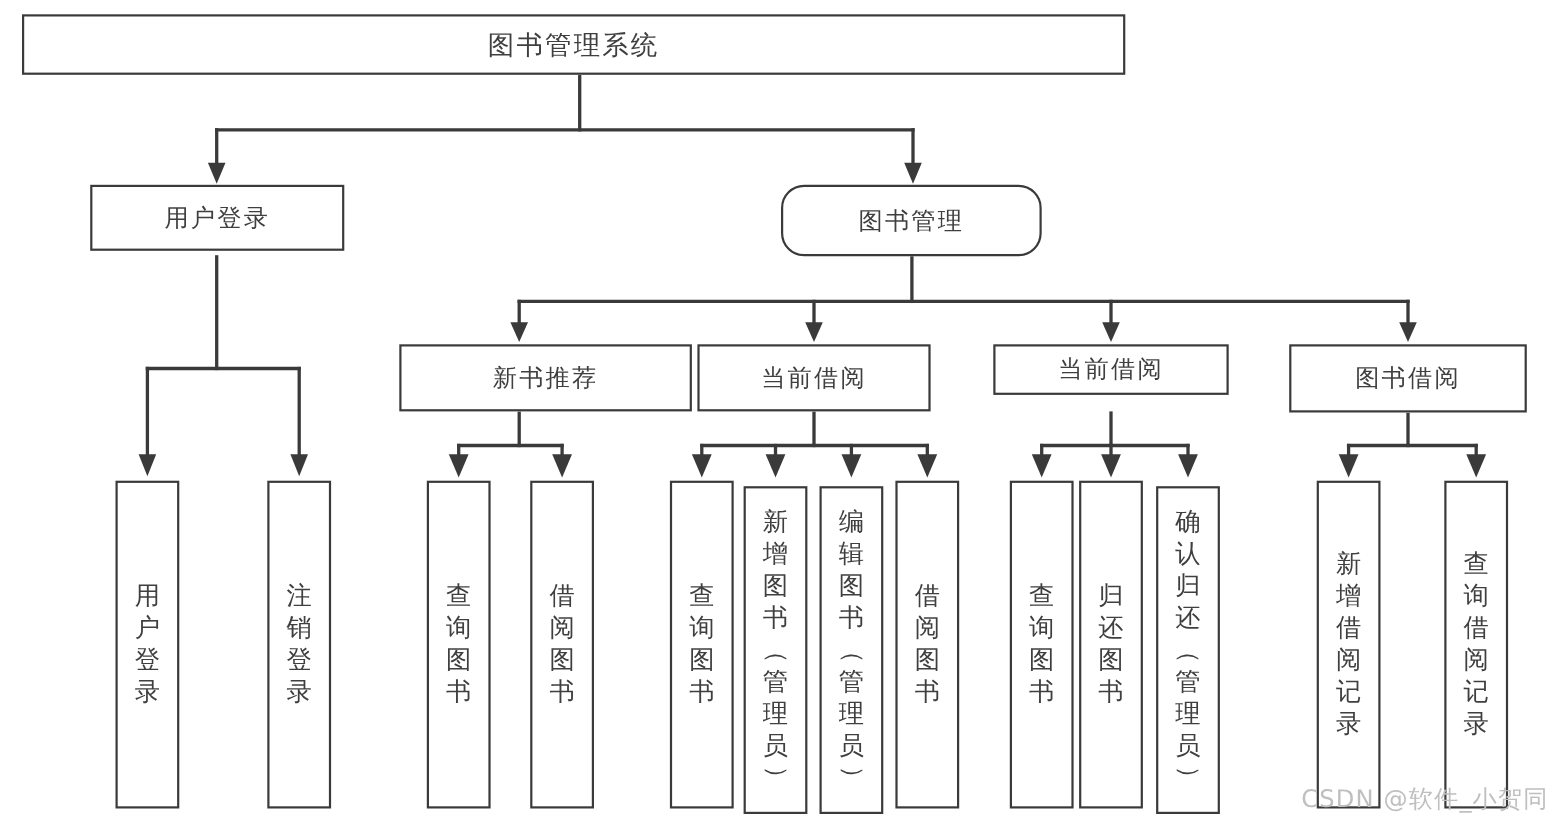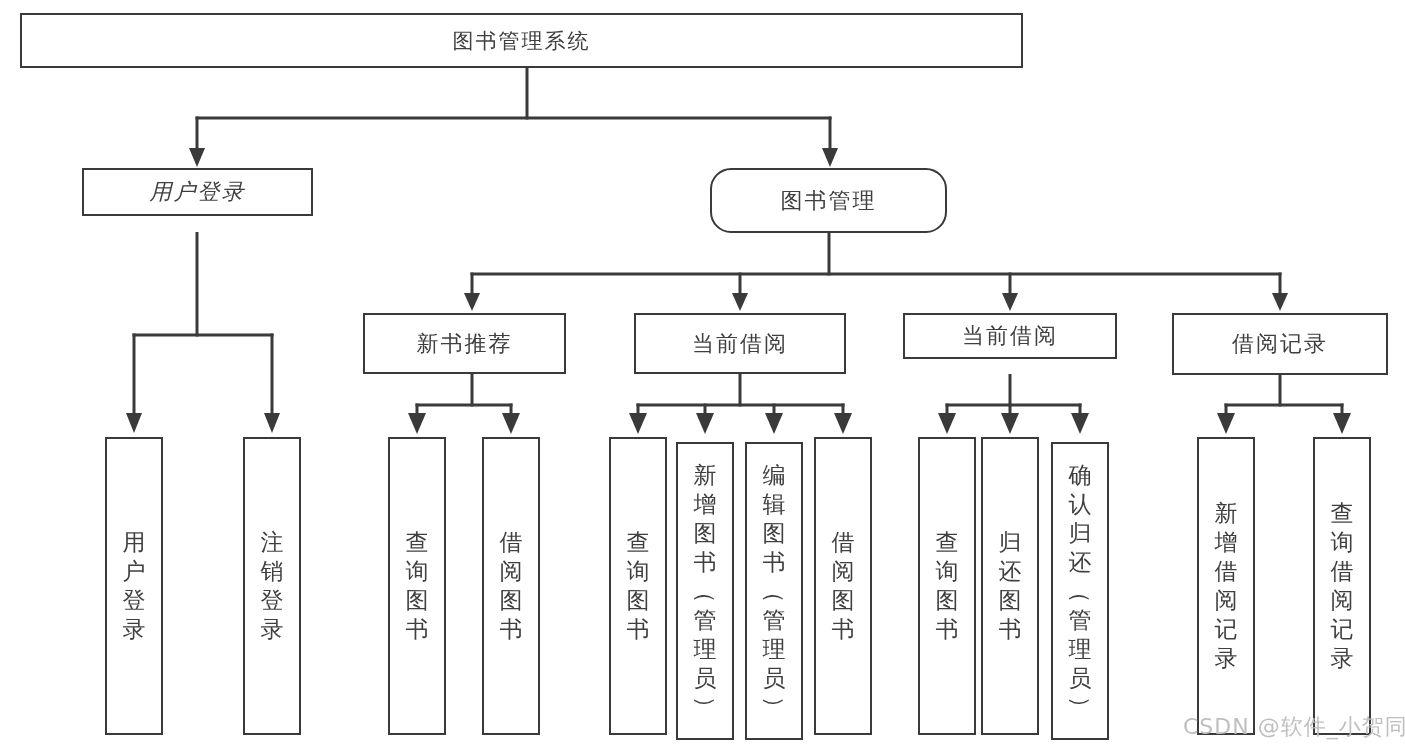--- a/index.html
+++ b/index.html
@@ -7,21 +7,21 @@
     position:relative;width:1405px;height:747px;background:#ffffff;
     font-family:"DejaVu Sans",sans-serif;overflow:hidden;
   }
   svg.wires{position:absolute;left:0;top:0;width:1405px;height:747px;}
   .box{
     position:absolute;box-sizing:border-box;background:#ffffff;
     border:2.5px solid #3a3a3a;color:#3f3f3f;
     display:flex;align-items:center;justify-content:center;
   }
   .hbox{font-size:22px;letter-spacing:2px;}
-  .title-box{font-size:21px;}
+  .title-box{font-size:24px;}
   .vbox{flex-direction:column;font-size:23px;}
   .vbox span{display:block;height:29px;line-height:29px;text-align:center;}
   .vbox span.rot{transform:rotate(90deg);}
   .watermark{
     position:absolute;left:1183px;top:712px;font-size:22px;
     color:#bfbfbf;white-space:nowrap;letter-spacing:1px;
   }
 </style>
 </head>
 <body>
@@ -99,27 +99,27 @@
       <line x1="1224.5" y1="405" x2="1343.5" y2="405" fill="none"></line>
       <line x1="1226" y1="403.5" x2="1226" y2="414" fill="none"></line>
       <polygon points="1217,413 1235,413 1226,434" stroke="none"></polygon>
       <line x1="1342" y1="403.5" x2="1342" y2="414" fill="none"></line>
       <polygon points="1333,413 1351,413 1342,434" stroke="none"></polygon>
     </g>
   </svg>
 
   <div class="box hbox title-box" style="left:20px;top:13px;width:1003px;height:55px;">图书管理系统</div>
 
-  <div class="box hbox" style="left:82px;top:168px;width:231px;height:48px;font-style:italic;">用户登录</div>
+  <div class="box hbox" style="left:82px;top:168px;width:231px;height:60px;">用户登录</div>
   <div class="box hbox" style="left:710px;top:168px;width:237px;height:65px;border-radius:21px;">图书管理</div>
 
-  <div class="box hbox" style="left:363px;top:313px;width:203px;height:61px;">新书推荐</div>
+  <div class="box hbox" style="left:363px;top:313px;width:266px;height:61px;">新书推荐</div>
   <div class="box hbox" style="left:634px;top:313px;width:212px;height:61px;">当前借阅</div>
   <div class="box hbox" style="left:903px;top:313px;width:214px;height:46px;">当前借阅</div>
-  <div class="box hbox" style="left:1172px;top:313px;width:216px;height:62px;">借阅记录</div>
+  <div class="box hbox" style="left:1172px;top:313px;width:216px;height:62px;">图书借阅</div>
 
   <div class="box vbox" style="left:105px;top:437px;width:58px;height:298px;">
       <span>用</span>
       <span>户</span>
       <span>登</span>
       <span>录</span>
     </div>
   <div class="box vbox" style="left:243px;top:437px;width:58px;height:298px;">
       <span>注</span>
       <span>销</span>

